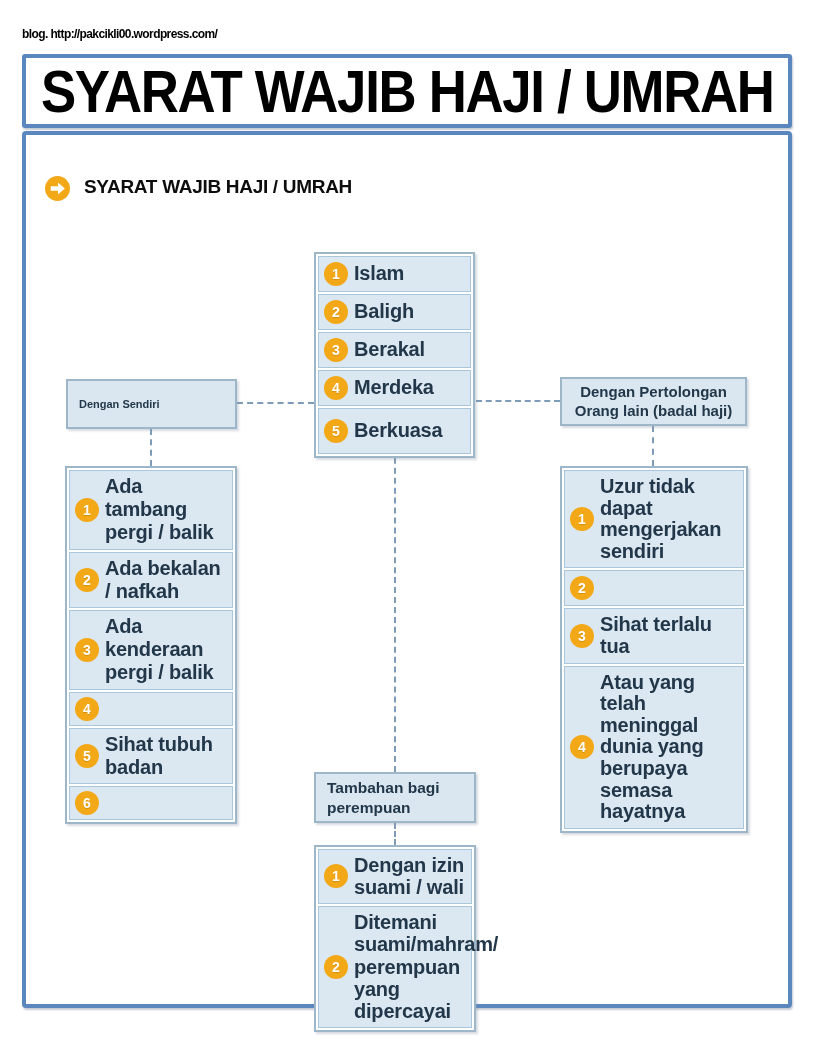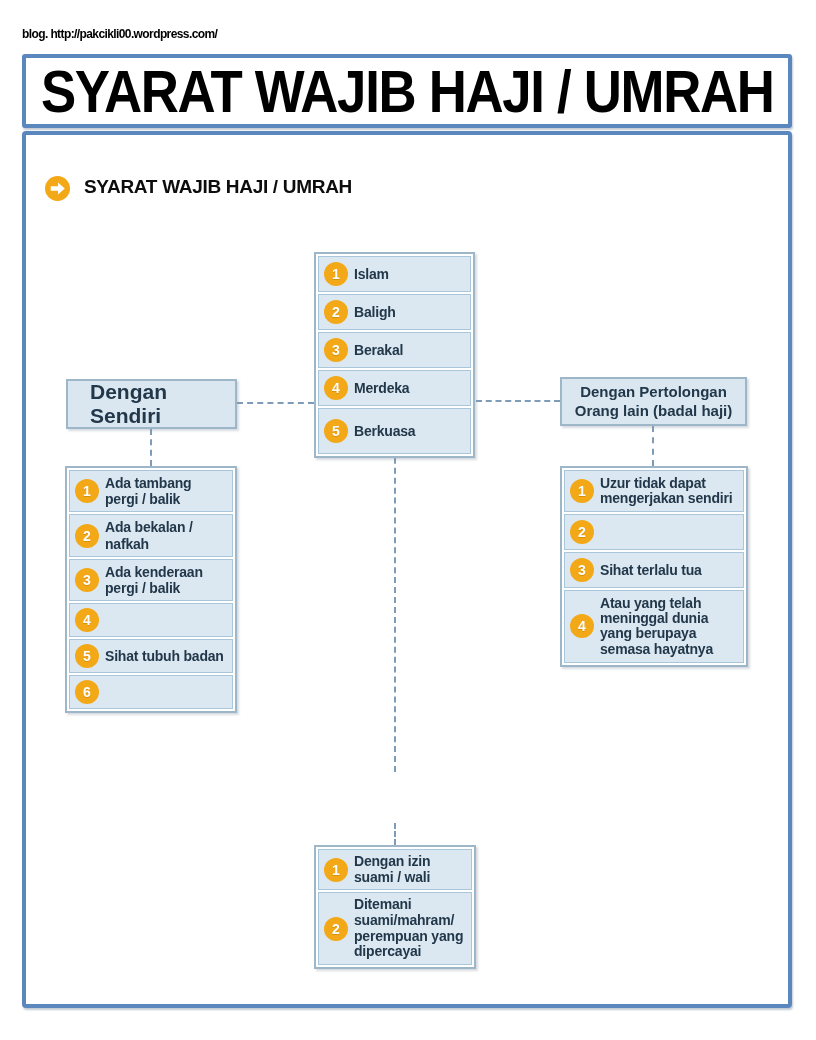--- a/index.html
+++ b/index.html
@@ -25,36 +25,36 @@
 
   
   .arrow-badge { position:absolute; left:45px; top:176px; width:25px; height:25px; }
   .section-heading { position:absolute; left:84px; top:176px; font-size:19px; font-weight:bold;
                      color:#0d0d0d; letter-spacing:-0.3px; }
 
   
   .label-box { position:absolute; box-sizing:border-box; background:#DAE7F0; border:2px solid #9DB7C9;
                color:#22384A; font-weight:bold; display:flex; align-items:center;
                box-shadow:2px 2px 2px rgba(140,152,168,.35); }
-  .label-left   { left:66px;  top:379px; width:171px; height:50px; padding-left:22px; font-size:21px; }
+  .label-left   { left:66px;  top:379px; width:171px; height:50px; padding-left:11px; font-size:11px; }
   .label-right  { left:560px; top:377px; width:187px; height:49px; justify-content:center;
                   text-align:center; font-size:15px; line-height:1.25; padding:2px; }
   .label-bottom { left:314px; top:772px; width:162px; height:51px; padding-left:11px;
                   font-size:15.5px; line-height:1.25; }
 
   
   .numlist { position:absolute; box-sizing:border-box; border:2px solid #9DB7C9; background:#fff;
              padding:2px; box-shadow:2px 2px 2px rgba(140,152,168,.35); }
   .cell { display:flex; align-items:center; gap:6px; background:#DCE8F1; border:1px solid #A9C6DA;
           padding:4px 4px 4px 5px; }
   .cell + .cell { margin-top:2px; }
   .num { flex:0 0 24px; width:24px; height:24px; border-radius:50%; background:#F3A817; color:#ffffff;
          font-size:14px; font-weight:bold; display:flex; align-items:center; justify-content:center;
          text-shadow:0 1px 0 rgba(190,125,0,.55); }
-  .txt { color:#22384A; font-weight:bold; font-size:14px; line-height:1.16; letter-spacing:-0.2px; }
+  .txt { color:#22384A; font-weight:bold; font-size:20px; line-height:1.16; letter-spacing:-0.2px; }
 
   .list-core   { left:314px; top:252px; width:161px; }
   .list-core .cell { min-height:26px; }
   .list-core .cell:last-child { min-height:36px; }
   .list-left   { left:65px;  top:466px; width:172px; }
   .list-right  { left:560px; top:466px; width:188px; }
   .list-right .txt { line-height:1.08; }
   .list-right .cell { padding-top:5px; padding-bottom:5px; }
   .list-bottom { left:314px; top:845px; width:162px; }
   .list-bottom .txt { line-height:1.12; }
@@ -120,20 +120,21 @@
       </div>
 
       <div class="cell">
         <span class="num">5</span>
         <span class="txt">Berkuasa</span>
       </div>
     </div>
 
   <div class="label-box label-left">Dengan Sendiri</div>
   <div class="label-box label-right">Dengan Pertolongan Orang lain (badal haji)</div>
+  <div class="label-box label-bottom">Tambahan bagi perempuan</div>
 
   <div class="numlist list-left">
 
       <div class="cell">
         <span class="num">1</span>
         <span class="txt">Ada tambang pergi / balik</span>
       </div>
 
       <div class="cell">
         <span class="num">2</span>

